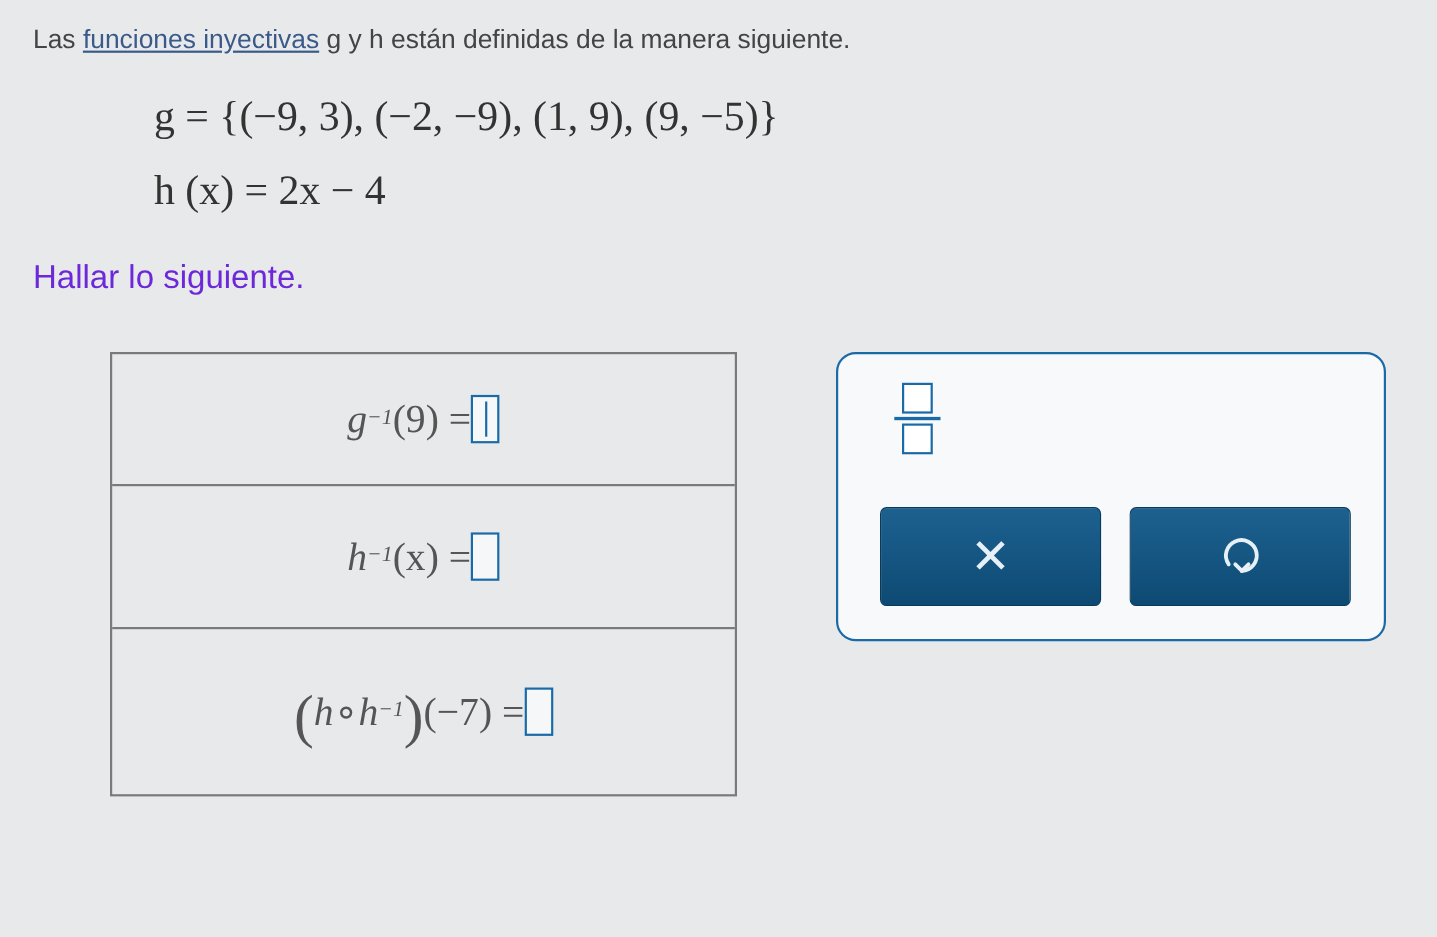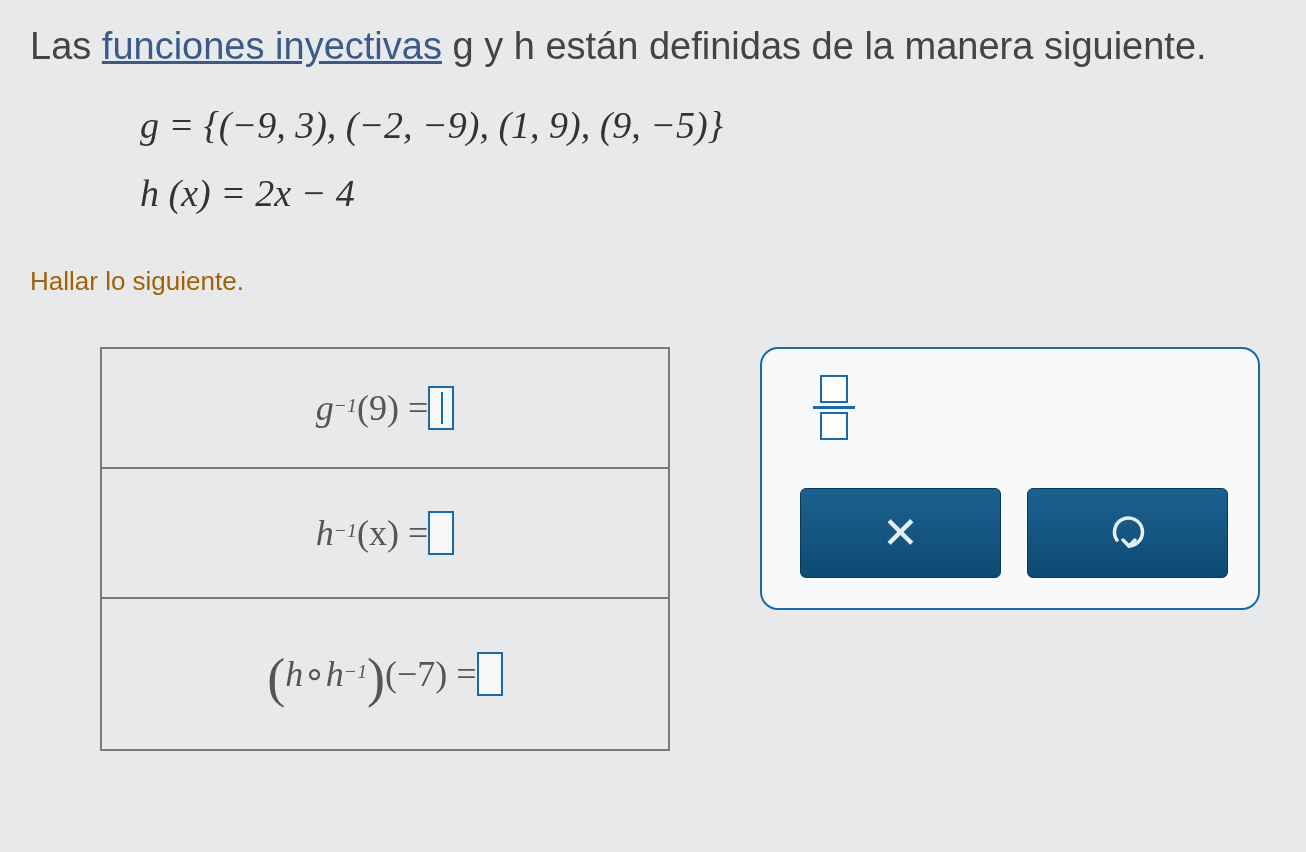--- a/index.html
+++ b/index.html
@@ -10,42 +10,41 @@
     background: #e8e9ea;
     width: 1306px;
     height: 852px;
     overflow: hidden;
     color: #333;
   }
   .page {
     padding: 20px 30px;
   }
   .intro {
-    font-size: 38px;
+    font-size: 24px;
     color: #444;
     margin-bottom: 28px;
     line-height: 1.4;
   }
   .link {
     text-decoration: underline;
     color: #3a5a8a;
   }
   .math-line {
     font-family: "Times New Roman", serif;
-    font-style: italic;
     font-size: 38px;
     color: #333;
     margin: 18px 0 18px 110px;
     line-height: 1.3;
   }
   .not-italic { font-style: normal; }
   .subhead {
-    font-size: 26px;
-    color: #a16207;
-    margin: 48px 0 50px 0;
+    font-size: 30px;
+    color: #6d28d9;
+    margin: 38px 0 50px 0;
   }
 
   .bottom-row {
     display: flex;
     gap: 90px;
     align-items: flex-start;
     padding-left: 70px;
   }
 
   .answer-table {

